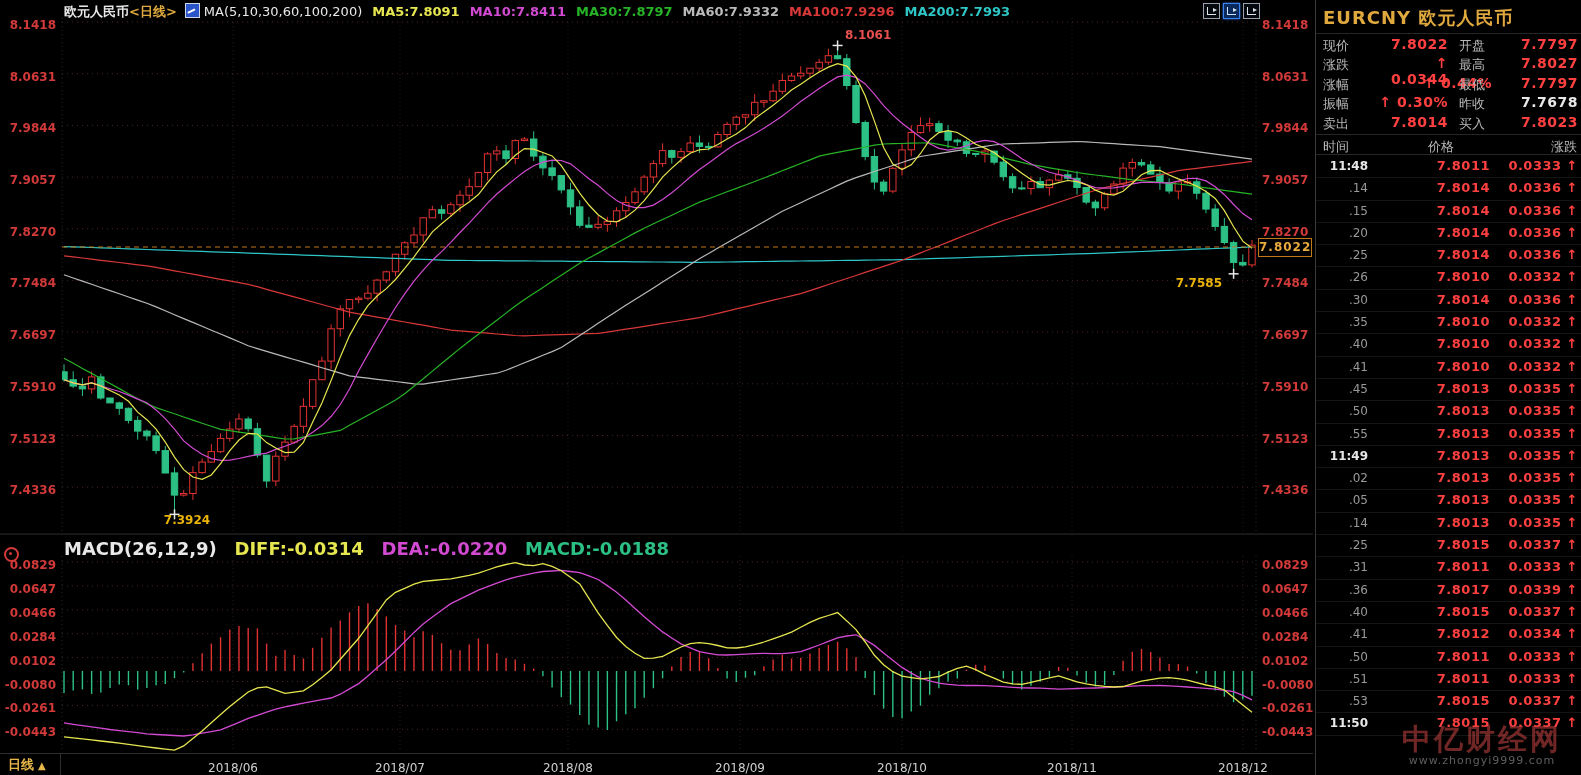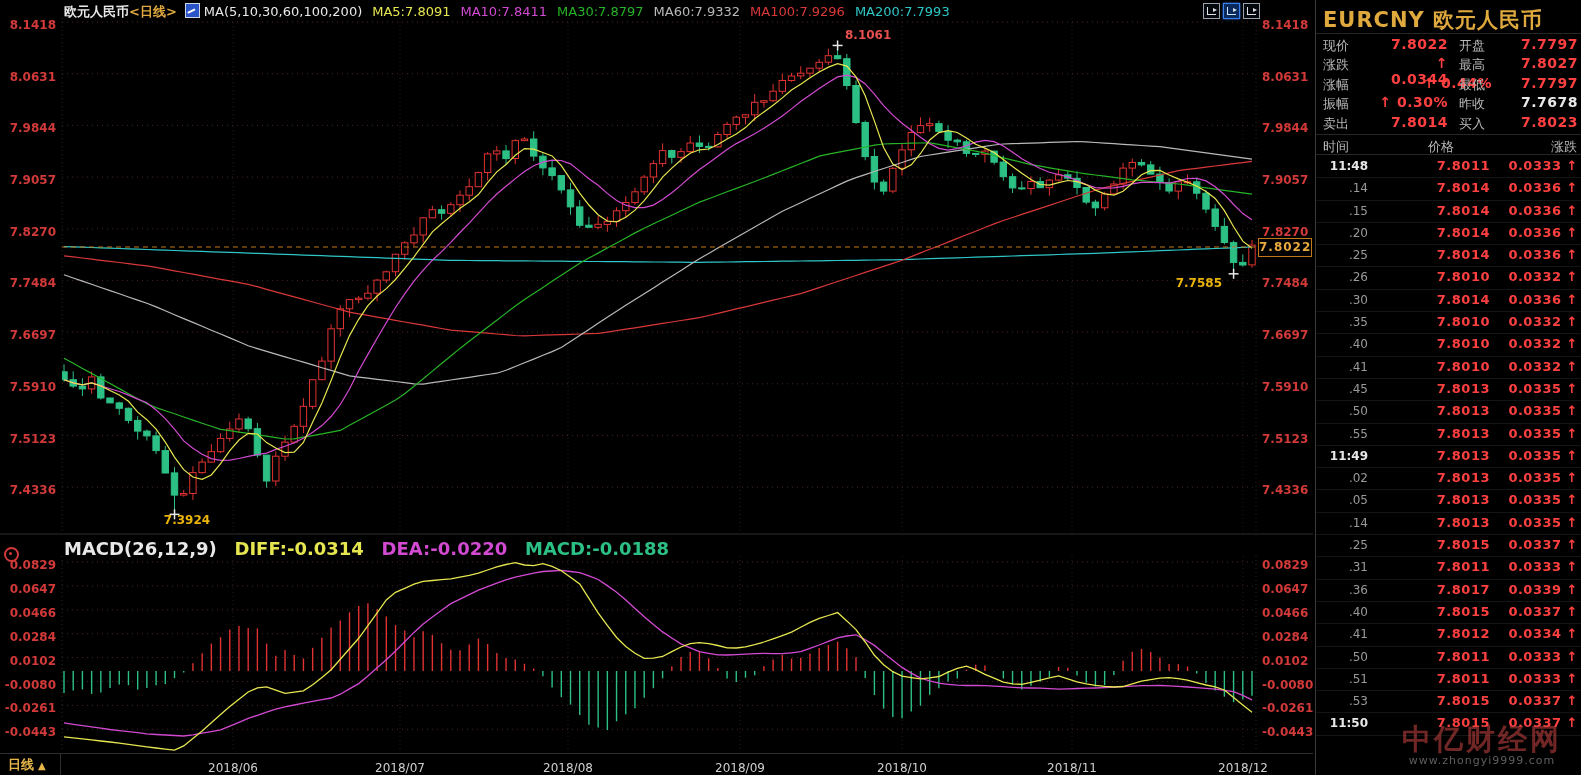--- a/index.html
+++ b/index.html
@@ -4,21 +4,21 @@
 <style>
   html,body{margin:0;padding:0;background:#000;}
   body{width:1581px;height:775px;overflow:hidden;font-family:"DejaVu Sans","Liberation Sans",sans-serif;}
   .app{position:relative;width:1581px;height:775px;background:#000;}
   .abs{position:absolute;}
   
   .chart-header{left:64px;top:3px;height:16px;font-size:13px;white-space:nowrap;z-index:5;}
   .title{color:#e8e8e8;font-weight:bold;}
   .period{color:#e0a93e;font-weight:bold;}
   .ma-caption{color:#e8e8e8;margin-left:4px;}
-  .ma-val{margin-left:10px;font-weight:normal;}
+  .ma-val{margin-left:10px;font-weight:bold;}
   .mini-chart-icon{display:inline-block;width:13px;height:13px;background:#2a55c8;border:1px solid #cfd6e8;vertical-align:-2px;margin-left:8px;position:relative;}
   .mini-chart-icon:after{content:"";position:absolute;left:2px;top:6px;width:8px;height:3px;border-top:2px solid #fff;transform:rotate(-25deg);}
   
   .tool-icons{left:1203px;top:3px;z-index:6;display:flex;gap:3px;}
   .tool-btn{width:15px;height:14px;border:1px solid #9aa2ad;background:#05080d;position:relative;}
   .tool-btn.active{border-color:#3b82f6;background:#0a2a5e;box-shadow:0 0 2px #3b82f6;}
   .tool-btn i{position:absolute;left:3px;top:3px;width:8px;height:7px;border-left:1px solid #dde3ea;border-bottom:1px solid #dde3ea;}
   .tool-btn.active i{border-color:#cfe3ff;}
   .tool-btn i:after{content:"";position:absolute;right:-1px;top:1px;width:4px;height:4px;background:#dde3ea;clip-path:polygon(0 0,100% 50%,0 100%);}
   
@@ -36,21 +36,21 @@
   .anno.red{color:#e85050;}
   .anno.green{color:#eab308;}
   
   .period-tab{left:8px;top:756px;color:#e8b84a;font-size:13px;font-weight:bold;z-index:6;cursor:default;}
   .period-tab .tri{color:#e8b84a;font-size:10px;margin-left:4px;}
   
   .sun-icon{left:4px;top:547px;width:11px;height:11px;border:2px solid #d23a3a;border-radius:50%;z-index:6;}
   .sun-icon:after{content:"";position:absolute;left:3px;top:3px;width:3px;height:3px;background:#d23a3a;border-radius:50%;}
   
   .right-panel{left:1315px;top:0;width:266px;height:775px;background:#000;border-left:1px solid #3a3a3a;z-index:4;}
-  .rp-header{position:absolute;left:7px;top:6px;font-size:21px;font-weight:bold;color:#e0a93e;letter-spacing:1px;}
+  .rp-header{position:absolute;left:7px;top:6px;font-size:18px;font-weight:bold;color:#e0a93e;letter-spacing:1px;}
   .rp-sep{position:absolute;left:0;width:266px;height:0;border-top:1px solid #262626;}
   .qlabel{position:absolute;color:#b8b8b8;font-size:13px;}
   .qvalue{position:absolute;font-size:14px;font-weight:bold;text-align:right;letter-spacing:0.5px;}
   .qvalue.red{color:#ff4040;}
   .qvalue.white{color:#e8e8e8;}
   .up-arrow{font-weight:bold;}
   .tape-header span{position:absolute;color:#b8b8b8;font-size:13px;}
   .tape-rows{position:absolute;left:0;top:156px;width:266px;}
   .tape-row{position:relative;height:21.3px;border-bottom:1px solid #141414;}
   .tr-time{position:absolute;left:0;top:3px;width:52px;text-align:right;font-size:12px;color:#999;}

